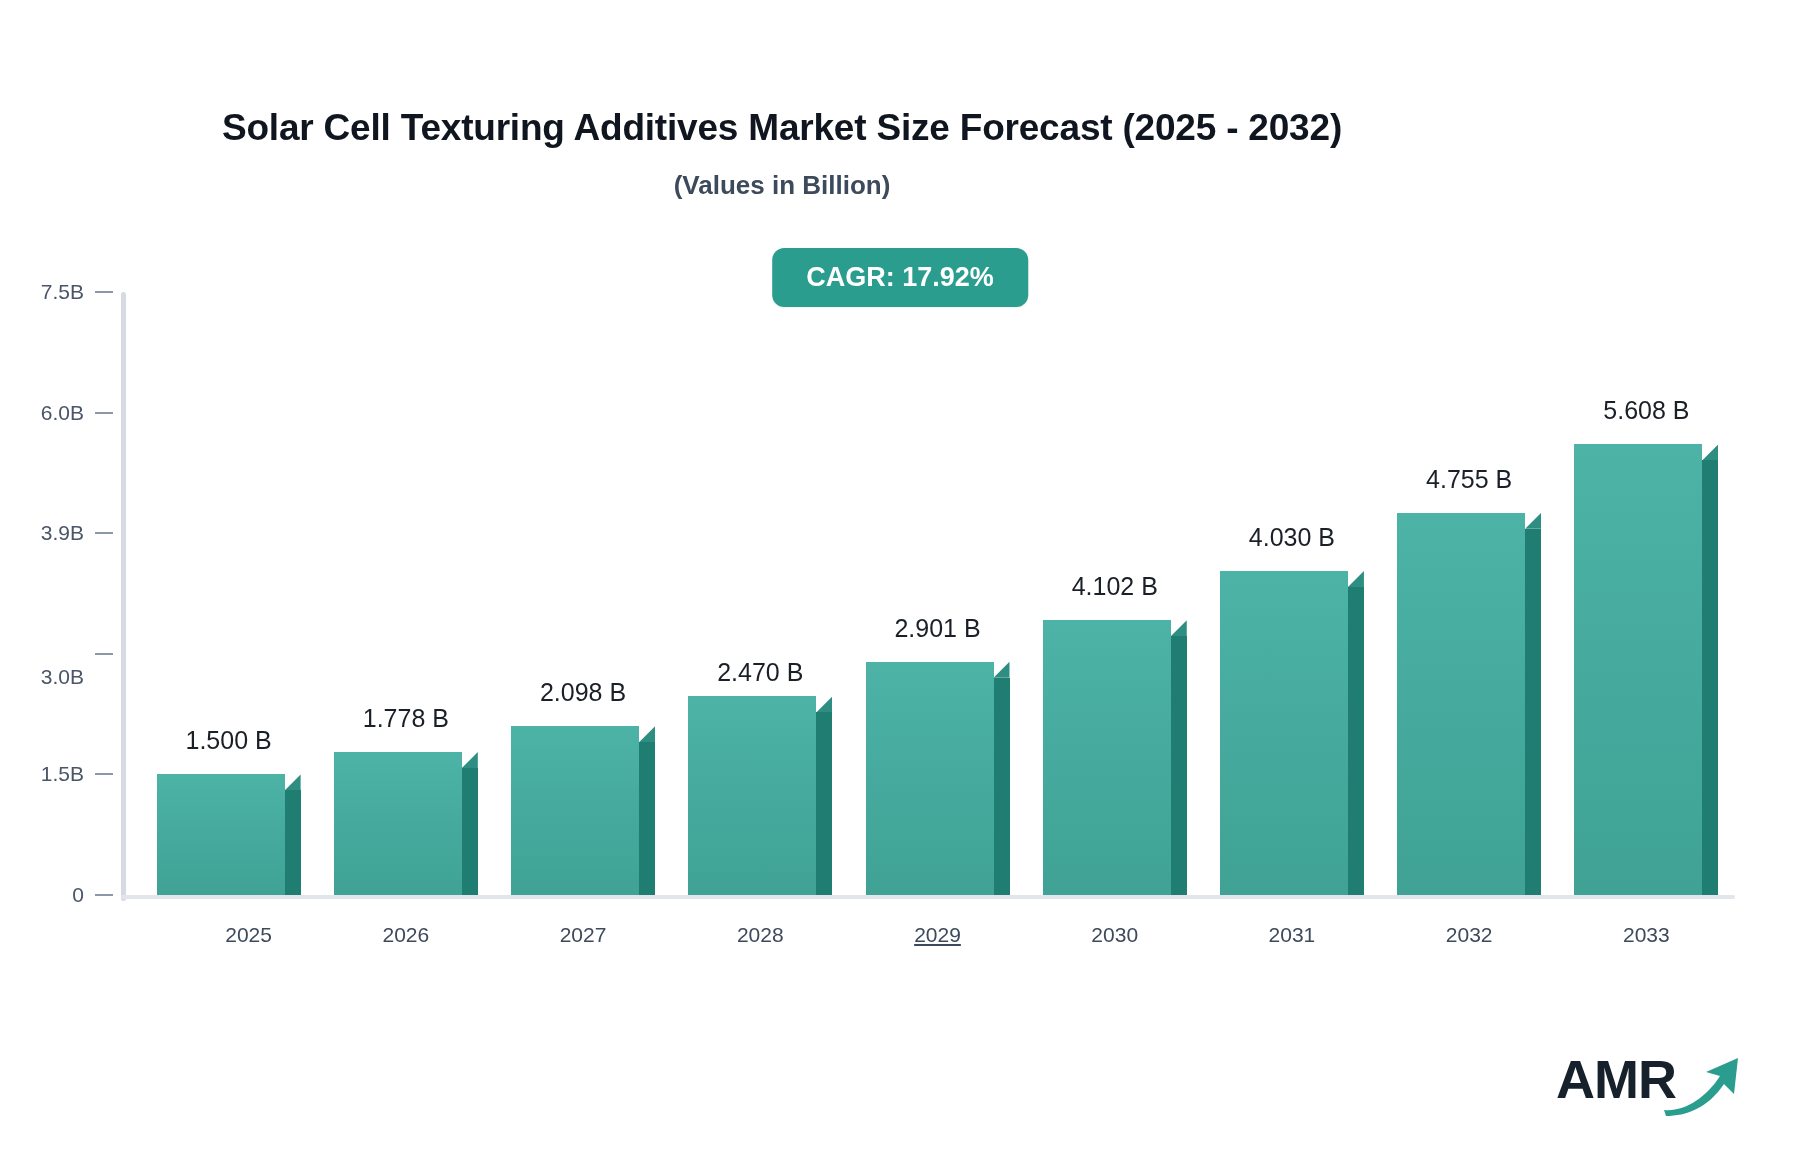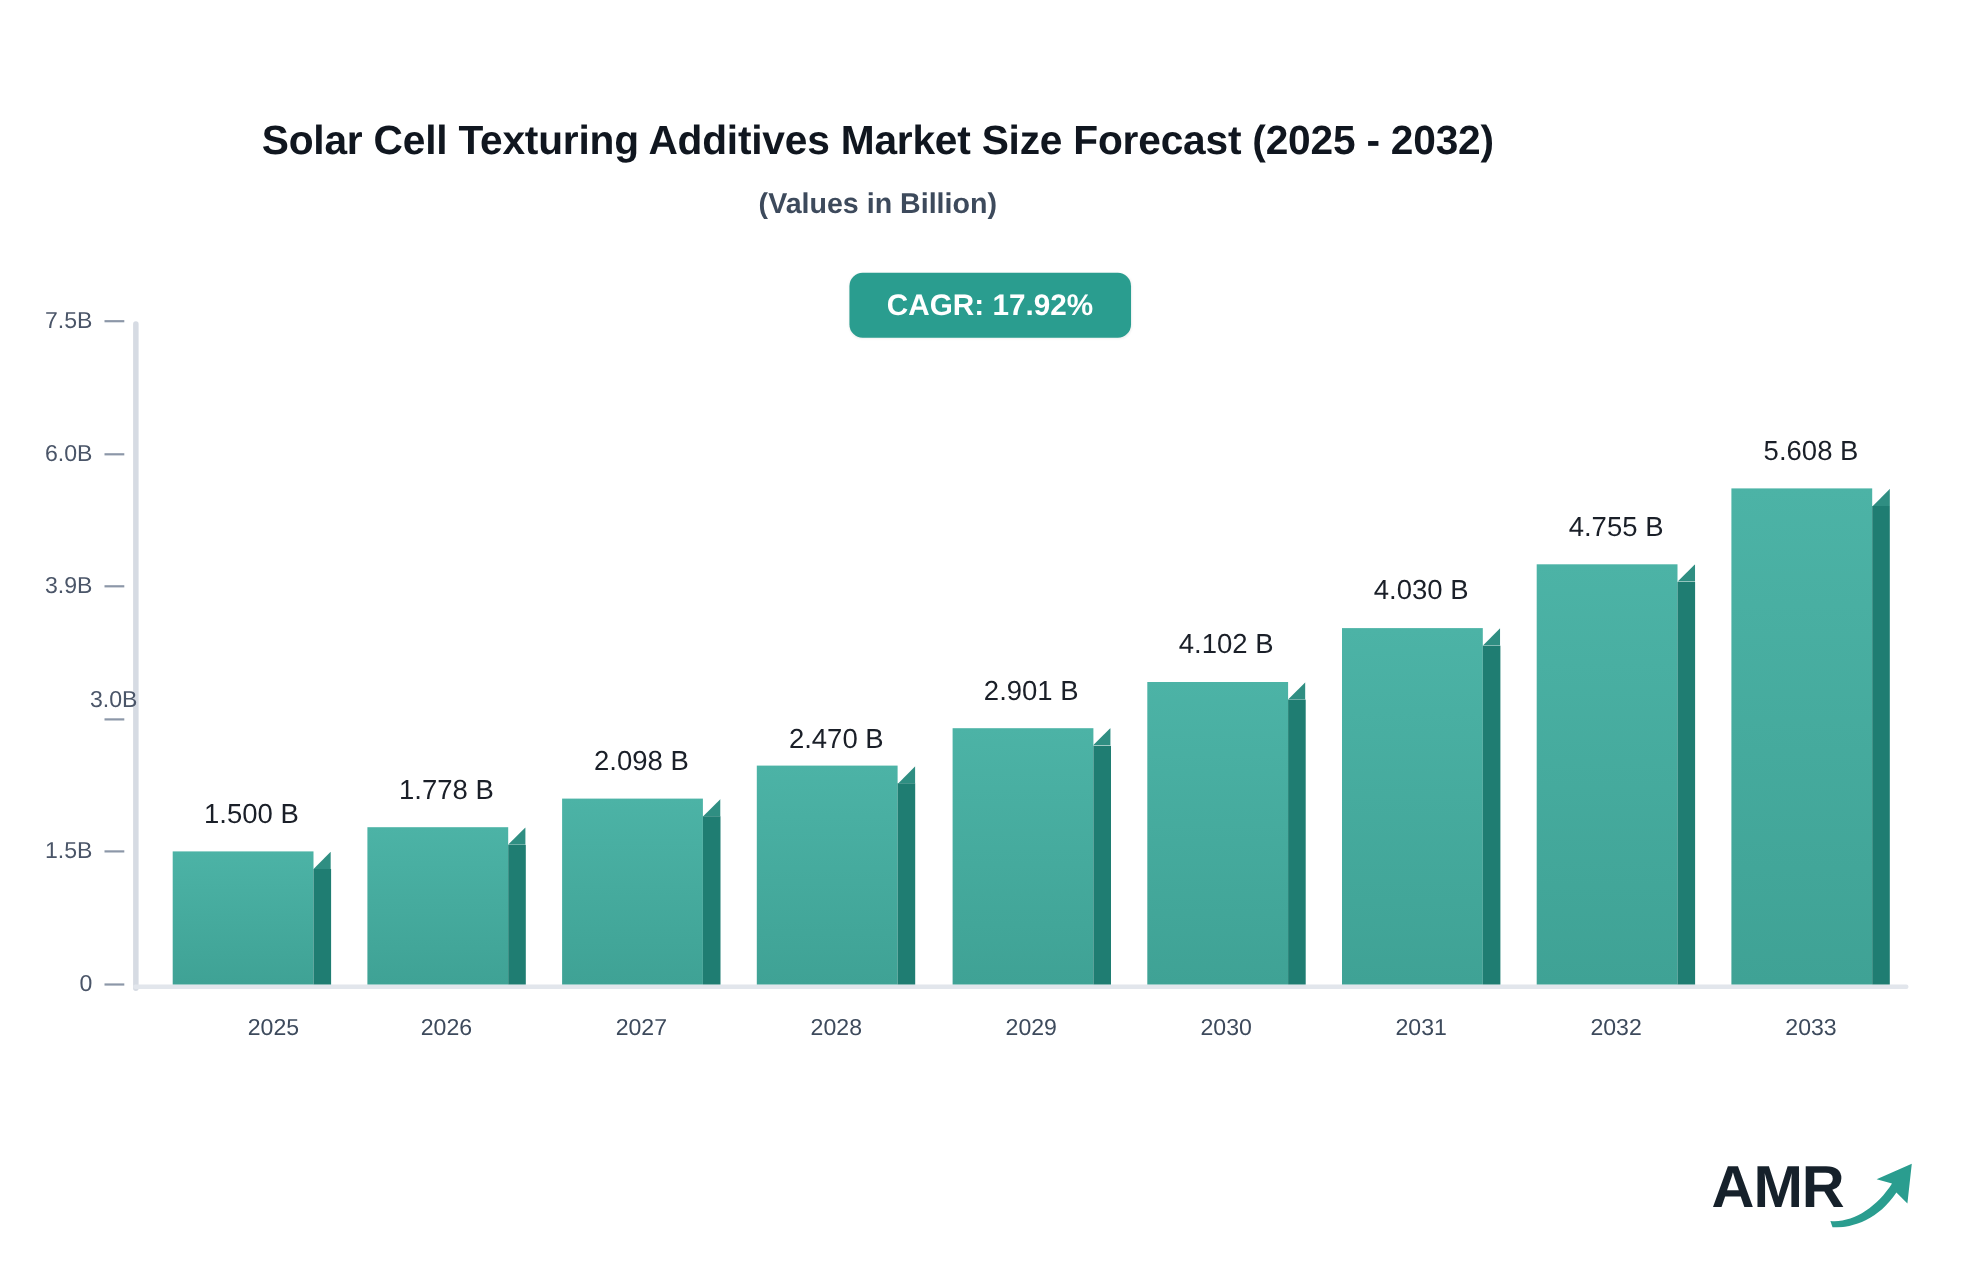--- a/index.html
+++ b/index.html
@@ -12,21 +12,21 @@
     height: 1156px;
     font-family: "Liberation Sans", sans-serif;
     position: relative;
     overflow: hidden;
   }
 
   
   #chart-header {
     position: absolute;
     top: 0;
-    left: 16px;
+    left: 0;
     width: 1564px;
     text-align: center;
   }
   #chart-title {
     margin: 0;
     padding-top: 108px;
     font-size: 37px;
     font-weight: bold;
     color: #10161f;
     letter-spacing: -0.2px;
@@ -166,21 +166,21 @@
 <div id="cagr-badge">CAGR: 17.92%</div>
 
 <div id="plot-area">
   <div id="y-axis-line" style="left: 121px; top: 292px; height: 609px;"></div>
   <div id="x-axis-line" style="left: 121px; top: 895px; width: 1614px;"></div>
   <div id="y-ticks">
       <div class="y-tick-label" style="top: 895px; left: 0px; width: 84px;">0</div>
       <div class="y-tick-mark" style="top: 895px; left: 95px;"></div>
       <div class="y-tick-label" style="top: 774.4px; left: 0px; width: 84px;">1.5B</div>
       <div class="y-tick-mark" style="top: 774.4px; left: 95px;"></div>
-      <div class="y-tick-label" style="top: 637px; left: 0px; width: 84px; margin-left: 41px;">3.0B</div>
+      <div class="y-tick-label" style="top: 677px; left: 0px; width: 84px;">3.0B</div>
       <div class="y-tick-mark" style="top: 653.8px; left: 95px;"></div>
       <div class="y-tick-label" style="top: 533.2px; left: 0px; width: 84px;">3.9B</div>
       <div class="y-tick-mark" style="top: 533.2px; left: 95px;"></div>
       <div class="y-tick-label" style="top: 412.6px; left: 0px; width: 84px;">6.0B</div>
       <div class="y-tick-mark" style="top: 412.6px; left: 95px;"></div>
       <div class="y-tick-label" style="top: 292px; left: 0px; width: 84px;">7.5B</div>
       <div class="y-tick-mark" style="top: 292px; left: 95px;"></div>
     </div>
   <div id="bars">
       <div class="bar-group" style="left: 156.611px; top: 0px; height: 895px; width: 144px;">
@@ -236,21 +236,21 @@
         <div class="bar-side" style="left: 128px; width: 16px; height: 434.883px;"></div>
         <div class="bar-top" style="left: 128px; bottom: 434.883px; width: 16px; height: 16px; clip-path: polygon(0px 100%, 100% 0px, 100% 100%);"></div>
       </div>
       <div class="bar-value-label" style="left: 1646.39px; top: 396.117px;">5.608 B</div>
     </div>
   <div id="x-ticks">
       <div class="x-tick-label" style="left: 228.611px; top: 923px; margin-left: 20px;">2025</div>
       <div class="x-tick-label" style="left: 405.833px; top: 923px;">2026</div>
       <div class="x-tick-label" style="left: 583.056px; top: 923px;">2027</div>
       <div class="x-tick-label" style="left: 760.278px; top: 923px;">2028</div>
-      <div class="x-tick-label" style="left: 937.5px; top: 923px;">2029</div>
+      <div class="x-tick-label" style="left: 937.5px; top: 923px; text-decoration: underline;">2029</div>
       <div class="x-tick-label" style="left: 1114.72px; top: 923px;">2030</div>
       <div class="x-tick-label" style="left: 1291.94px; top: 923px;">2031</div>
       <div class="x-tick-label" style="left: 1469.17px; top: 923px;">2032</div>
       <div class="x-tick-label" style="left: 1646.39px; top: 923px;">2033</div>
     </div>
 </div>
 
 <div id="amr-logo">
   <span id="amr-logo-text">AMR</span>
   <span id="amr-logo-arrow">

